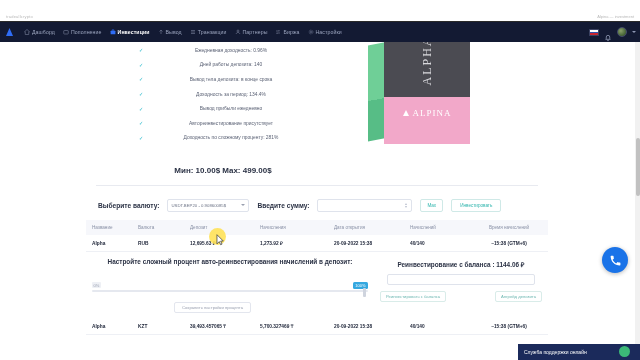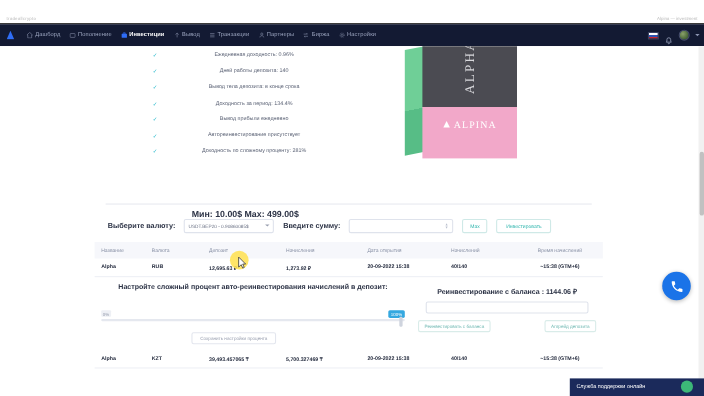--- a/index.html
+++ b/index.html
@@ -129,21 +129,21 @@
     color: #ffffff; font-family: "Liberation Serif", serif; font-size: 9px;
     letter-spacing: 1px;
   }
   .tri-mark {
     width: 0; height: 0; border-left: 3.5px solid transparent;
     border-right: 3.5px solid transparent; border-bottom: 6px solid #ffffff;
   }
 
   .minmax {
     position: absolute; left: 0; top: 124px; width: 290px;
-    text-align: center; font-size: 8px; font-weight: bold; color: #2b3245; margin-top: 24px;
+    text-align: center; font-size: 8px; font-weight: bold; color: #2b3245;
   }
 
   
   .card-rule {
     position: absolute; left: 18px; top: 143px; width: 442px; height: 1px;
     background: #e8eaf0;
   }
 
   
   .cur-row {

